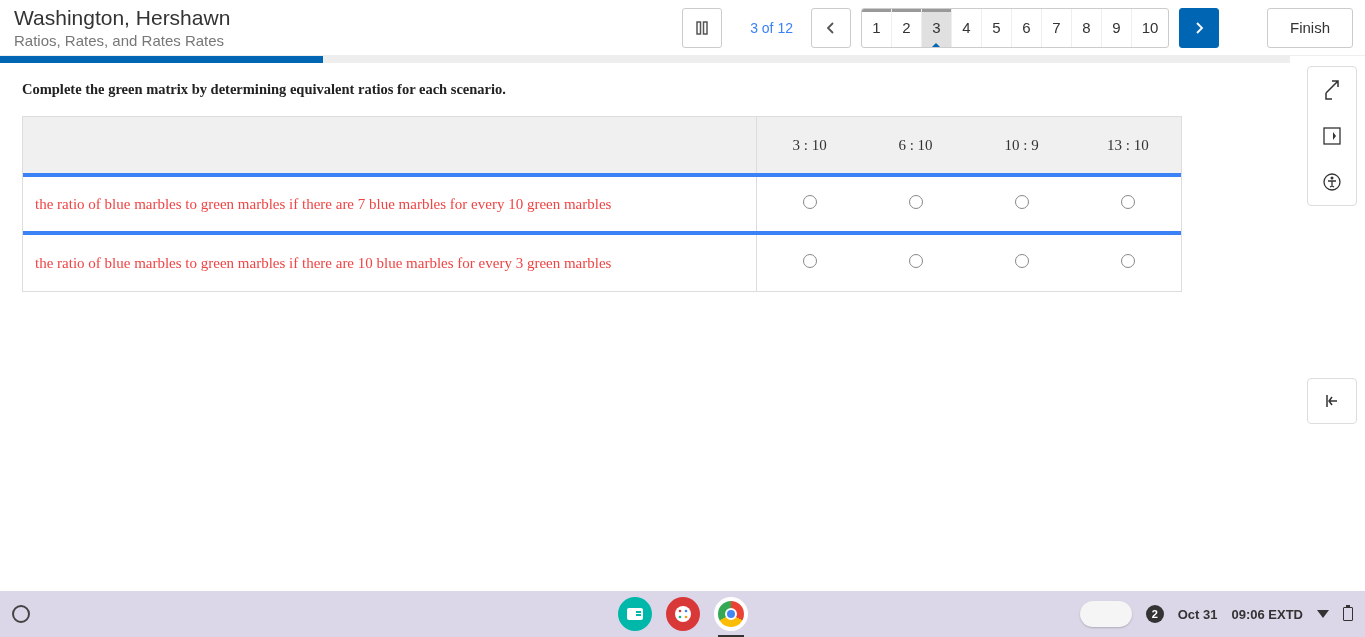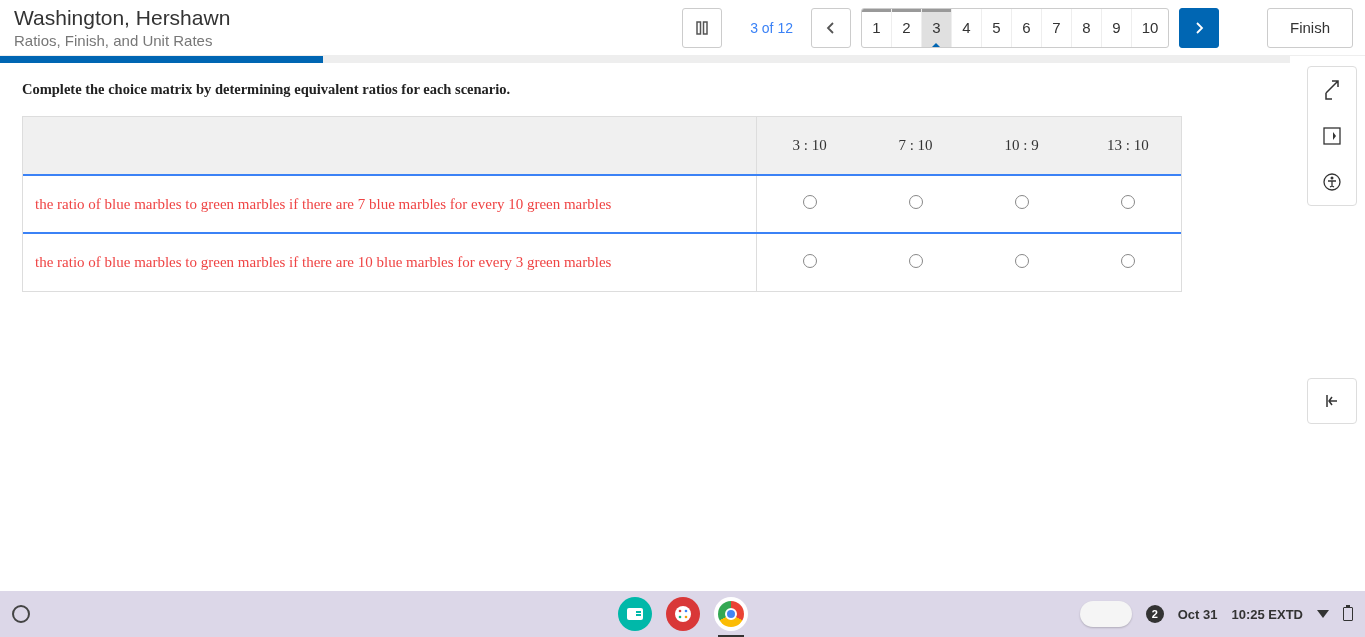--- a/index.html
+++ b/index.html
@@ -36,21 +36,21 @@
   .progress-fill { height: 100%; background: #0066b3; }
   
   
   .main-wrap { display: flex; }
   .content { flex: 1; padding: 18px 22px; width: 1290px; }
   
   .instr { font-size: 14.5px; font-weight: bold; color: #222; margin-bottom: 12px; font-family: Georgia, 'Times New Roman', serif; }
   
   .matrix { border: 1px solid #ddd; margin-top: 18px; width: 1160px; }
   .matrix table { border-collapse: collapse; width: 100%; }
-  .matrix th, .matrix td { border-bottom: 2px solid #3b82f6; }
+  .matrix th, .matrix td { border-bottom: 4px solid #3b82f6; }
   .matrix tr:last-child td { border-bottom: none; }
   .matrix thead th { background: #f0f0f0; height: 58px; font-weight: 400; font-size: 15px; color: #333; font-family: Georgia, 'Times New Roman', serif; }
   .matrix thead th:first-child { width: 732px; border-right: 1px solid #ddd; }
   .matrix thead th:not(:first-child) { width: 106px; }
   .matrix tbody td { height: 58px; font-size: 15px; color: #ef4444; font-family: Georgia, 'Times New Roman', serif; }
   .matrix tbody td:first-child { padding-left: 12px; border-right: 1px solid #ddd; }
   .matrix tbody td:not(:first-child) { text-align: center; }
   .radio-circle { width: 14px; height: 14px; border: 1.5px solid #888; border-radius: 50%; display: inline-block; cursor: pointer; }
   
   
@@ -77,21 +77,21 @@
   .tb-tri { width: 0; height: 0; border-left: 6px solid transparent; border-right: 6px solid transparent; border-top: 8px solid #333; }
   .tb-batt { width: 10px; height: 14px; border: 1.5px solid #333; border-radius: 1px; position: relative; }
   .tb-batt::before { content:''; position: absolute; top: -3px; left: 2px; width: 4px; height: 2px; background: #333; }
 </style>
 </head>
 <body>
 
 <div class="topbar">
   <div class="name-block">
     <div class="student-name">Washington, Hershawn</div>
-    <div class="subtitle">Ratios, Finish, and Unit Rates</div>
+    <div class="subtitle">Ratios, Rates, and Rates Rates</div>
   </div>
   <div class="top-spacer"></div>
   <div class="pause-btn">
     <svg viewBox="0 0 16 16">
         <rect x="3" y="2" width="3.5" height="12" fill="none" stroke="#555" stroke-width="1.5"></rect>
         <rect x="9.5" y="2" width="3.5" height="12" fill="none" stroke="#555" stroke-width="1.5"></rect>
       </svg>
   </div>
   <div class="counter">3 of 12</div>
   <div class="nav-arrow">
@@ -118,28 +118,28 @@
   </div>
   <button class="finish-btn">Finish</button>
 </div>
 
 <div class="progress-wrap">
   <div class="progress-fill" id="progfill" style="width: 25%;"></div>
 </div>
 
 <div class="main-wrap">
   <div class="content">
-    <div class="instr">Complete the choice matrix by determining equivalent ratios for each scenario.</div>
+    <div class="instr">Complete the green matrix by determining equivalent ratios for each scenario.</div>
     <div class="matrix">
       <table>
         <thead>
             <tr id="mhead">
               <th></th>
               <th>3 : 10</th>
-              <th>7 : 10</th>
+              <th>6 : 10</th>
               <th>10 : 9</th>
               <th>13 : 10</th>
             </tr>
           </thead>
         <tbody id="mbody">
             <tr>
               <td>the ratio of blue marbles to green marbles if there are 7 blue marbles for every 10 green marbles</td>
               <td><span class="radio-circle"></span></td>
               <td><span class="radio-circle"></span></td>
               <td><span class="radio-circle"></span></td>
@@ -207,17 +207,17 @@
       <div class="chrome-ring">
           <div class="chrome-center"></div>
         </div>
       <div class="chrome-bar"></div>
     </div>
   </div>
   <div class="tb-right">
     <div class="tb-pill"></div>
     <div class="tb-badge">2</div>
     <span>Oct 31</span>
-    <span>10:25 EXTD</span>
+    <span>09:06 EXTD</span>
     <div class="tb-tri"></div>
     <div class="tb-batt"></div>
   </div>
 </div>
 
 </body></html>

